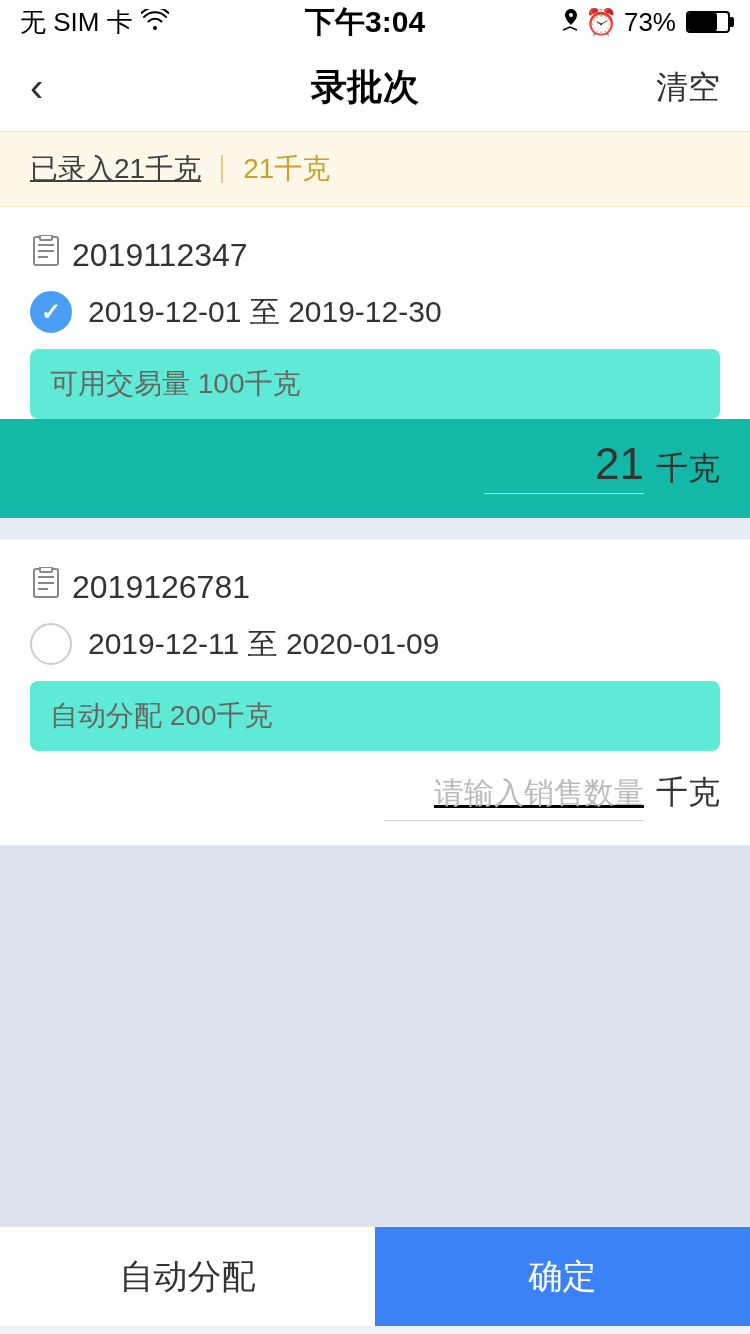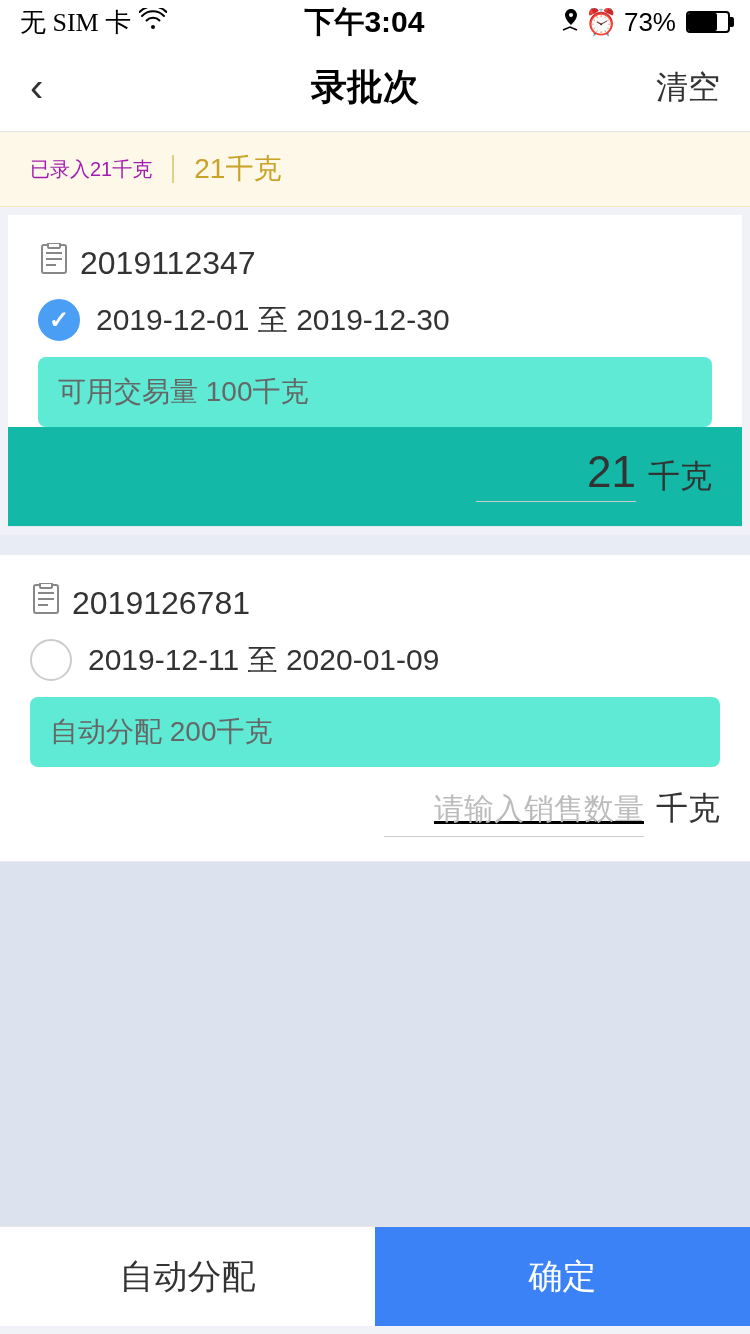--- a/index.html
+++ b/index.html
@@ -22,21 +22,20 @@
       justify-content: space-between;
       padding: 0 20px;
       font-size: 28px;
     }
     .status-left {
       display: flex;
       align-items: center;
       gap: 8px;
       font-size: 26px;
       color: #000;
-      font-family: Liberation Serif, serif;
     }
     .status-center {
       font-size: 30px;
       font-weight: 600;
       color: #000;
     }
     .status-right {
       display: flex;
       align-items: center;
       gap: 6px;
@@ -78,40 +77,41 @@
     
     .info-banner {
       background: #fdf8e8;
       padding: 18px 30px;
       display: flex;
       align-items: center;
       gap: 20px;
       border-bottom: 1px solid #f0e8c0;
     }
     .info-label {
-      font-size: 20px;
-      color: #a21caf;
+      font-size: 28px;
+      color: #404040;
       font-weight: 500;
+      text-decoration: underline;
     }
     .info-divider {
       width: 2px;
       height: 28px;
       background: #c9a227;
       opacity: 0.5;
     }
     .info-value {
       font-size: 28px;
       color: #c9a227;
       font-weight: 500;
     }
 
     
     .batch-card {
       background: #fff;
-      margin: 8px;
+      margin: 0;
       padding: 0;
     }
     .batch-header {
       display: flex;
       align-items: center;
       padding: 28px 30px 8px 30px;
       gap: 10px;
     }
     .batch-icon {
       font-size: 32px;

